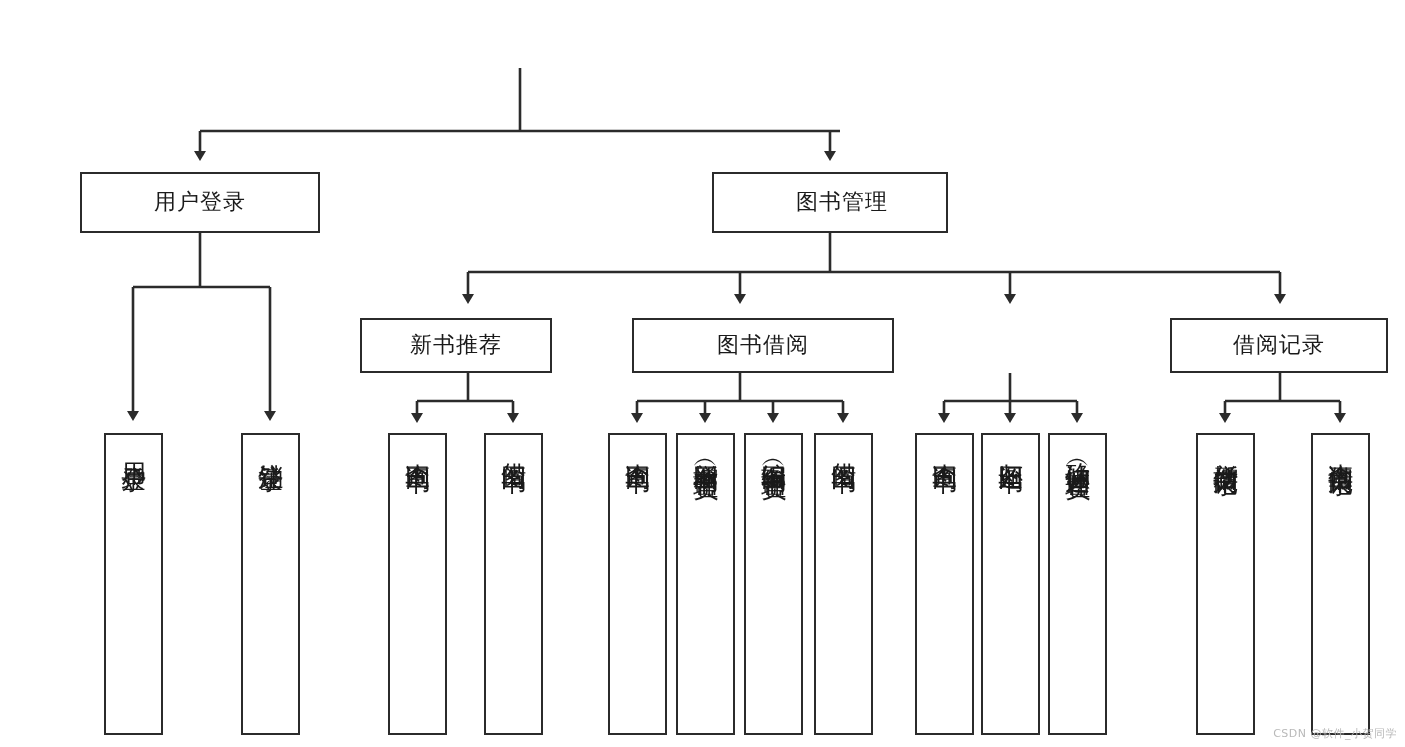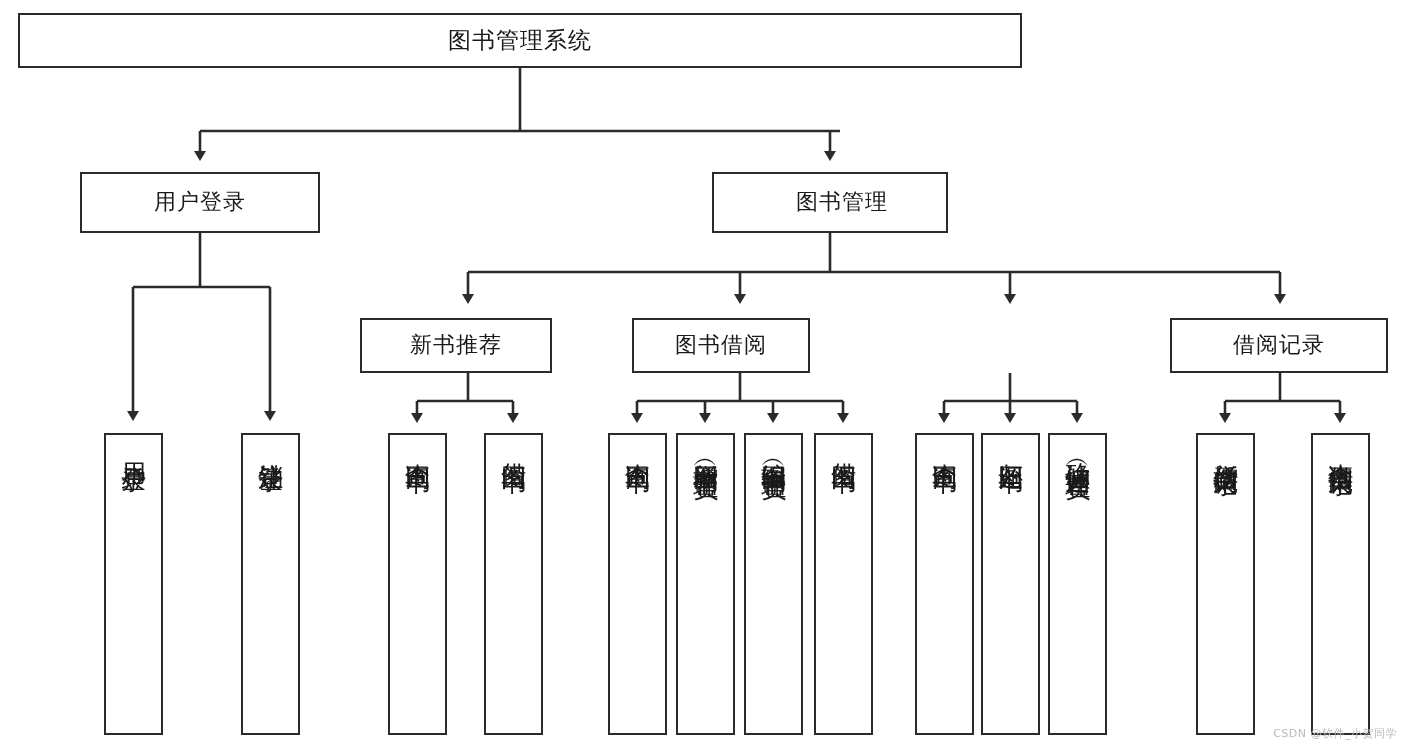--- a/index.html
+++ b/index.html
@@ -110,37 +110,34 @@
       <path d="M1010,401 L1010,414" marker-end="url(#arrow)"></path>
       <path d="M1077,401 L1077,414" marker-end="url(#arrow)"></path>
 
       <path d="M1280,373 L1280,401"></path>
       <path d="M1225,401 L1340,401"></path>
       <path d="M1225,401 L1225,414" marker-end="url(#arrow)"></path>
       <path d="M1340,401 L1340,414" marker-end="url(#arrow)"></path>
     </g>
   </svg>
 
-  <div class="node h root" style="left:18px;top:13px;width:1004px;height:55px;">
-    <span>图书管理系统</span>
-  </div>
 
   <div class="node h" style="left:80px;top:172px;width:240px;height:61px;">
     <span>用户登录</span>
   </div>
 
   <div class="node h" style="left:712px;top:172px;width:236px;height:61px;padding-left:24px;">
     <span>图书管理</span>
   </div>
 
   <div class="node h" style="left:360px;top:318px;width:192px;height:55px;">
     <span>新书推荐</span>
   </div>
 
-  <div class="node h" style="left:632px;top:318px;width:178px;height:55px;">
+  <div class="node h" style="left:632px;top:318px;width:262px;height:55px;">
     <span>图书借阅</span>
   </div>
 
 
   <div class="node h" style="left:1170px;top:318px;width:218px;height:55px;">
     <span>借阅记录</span>
   </div>
 
   <div class="node v" style="left:104px;top:433px;width:59px;height:302px;">
     <span class="vtext">用户登录</span>

